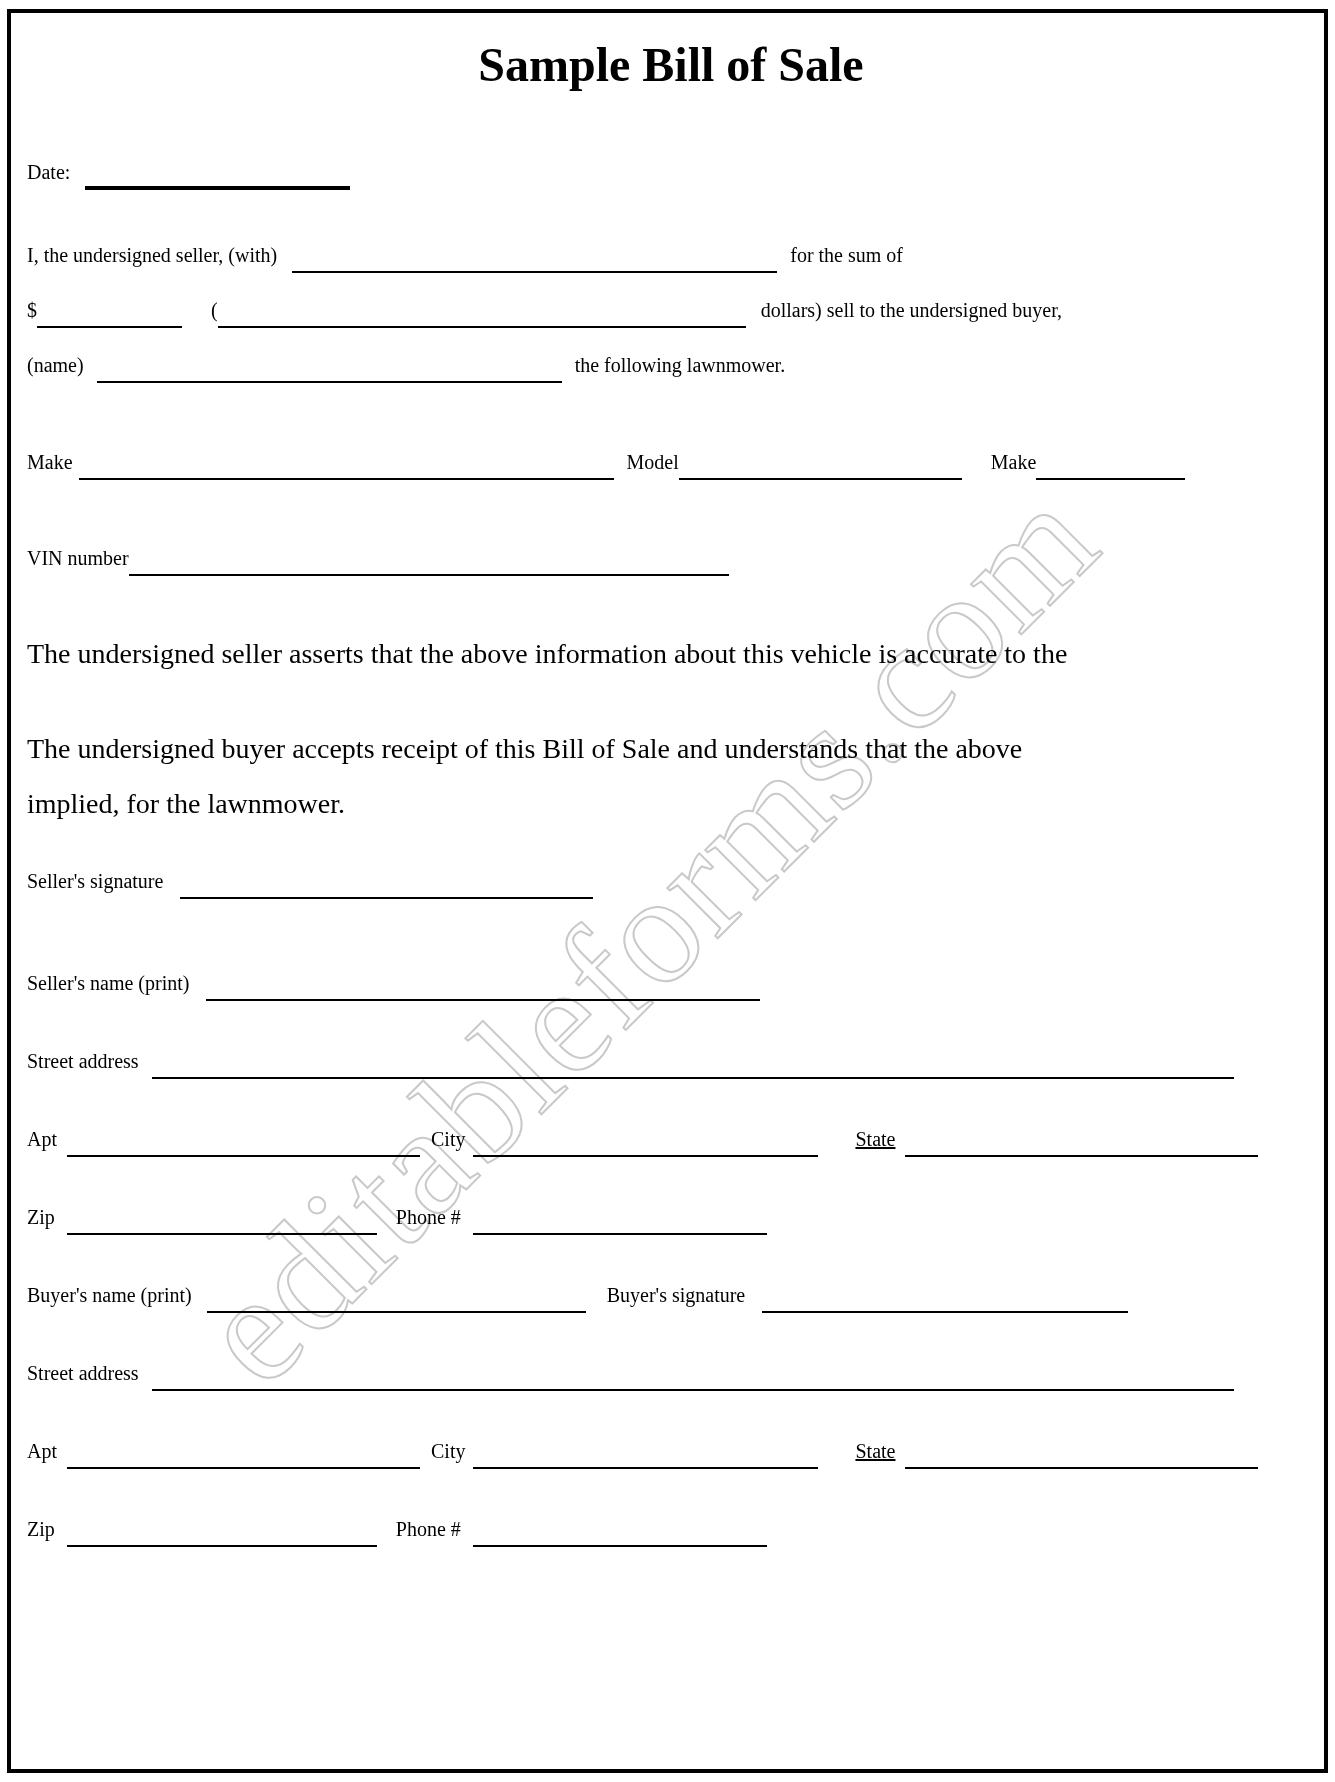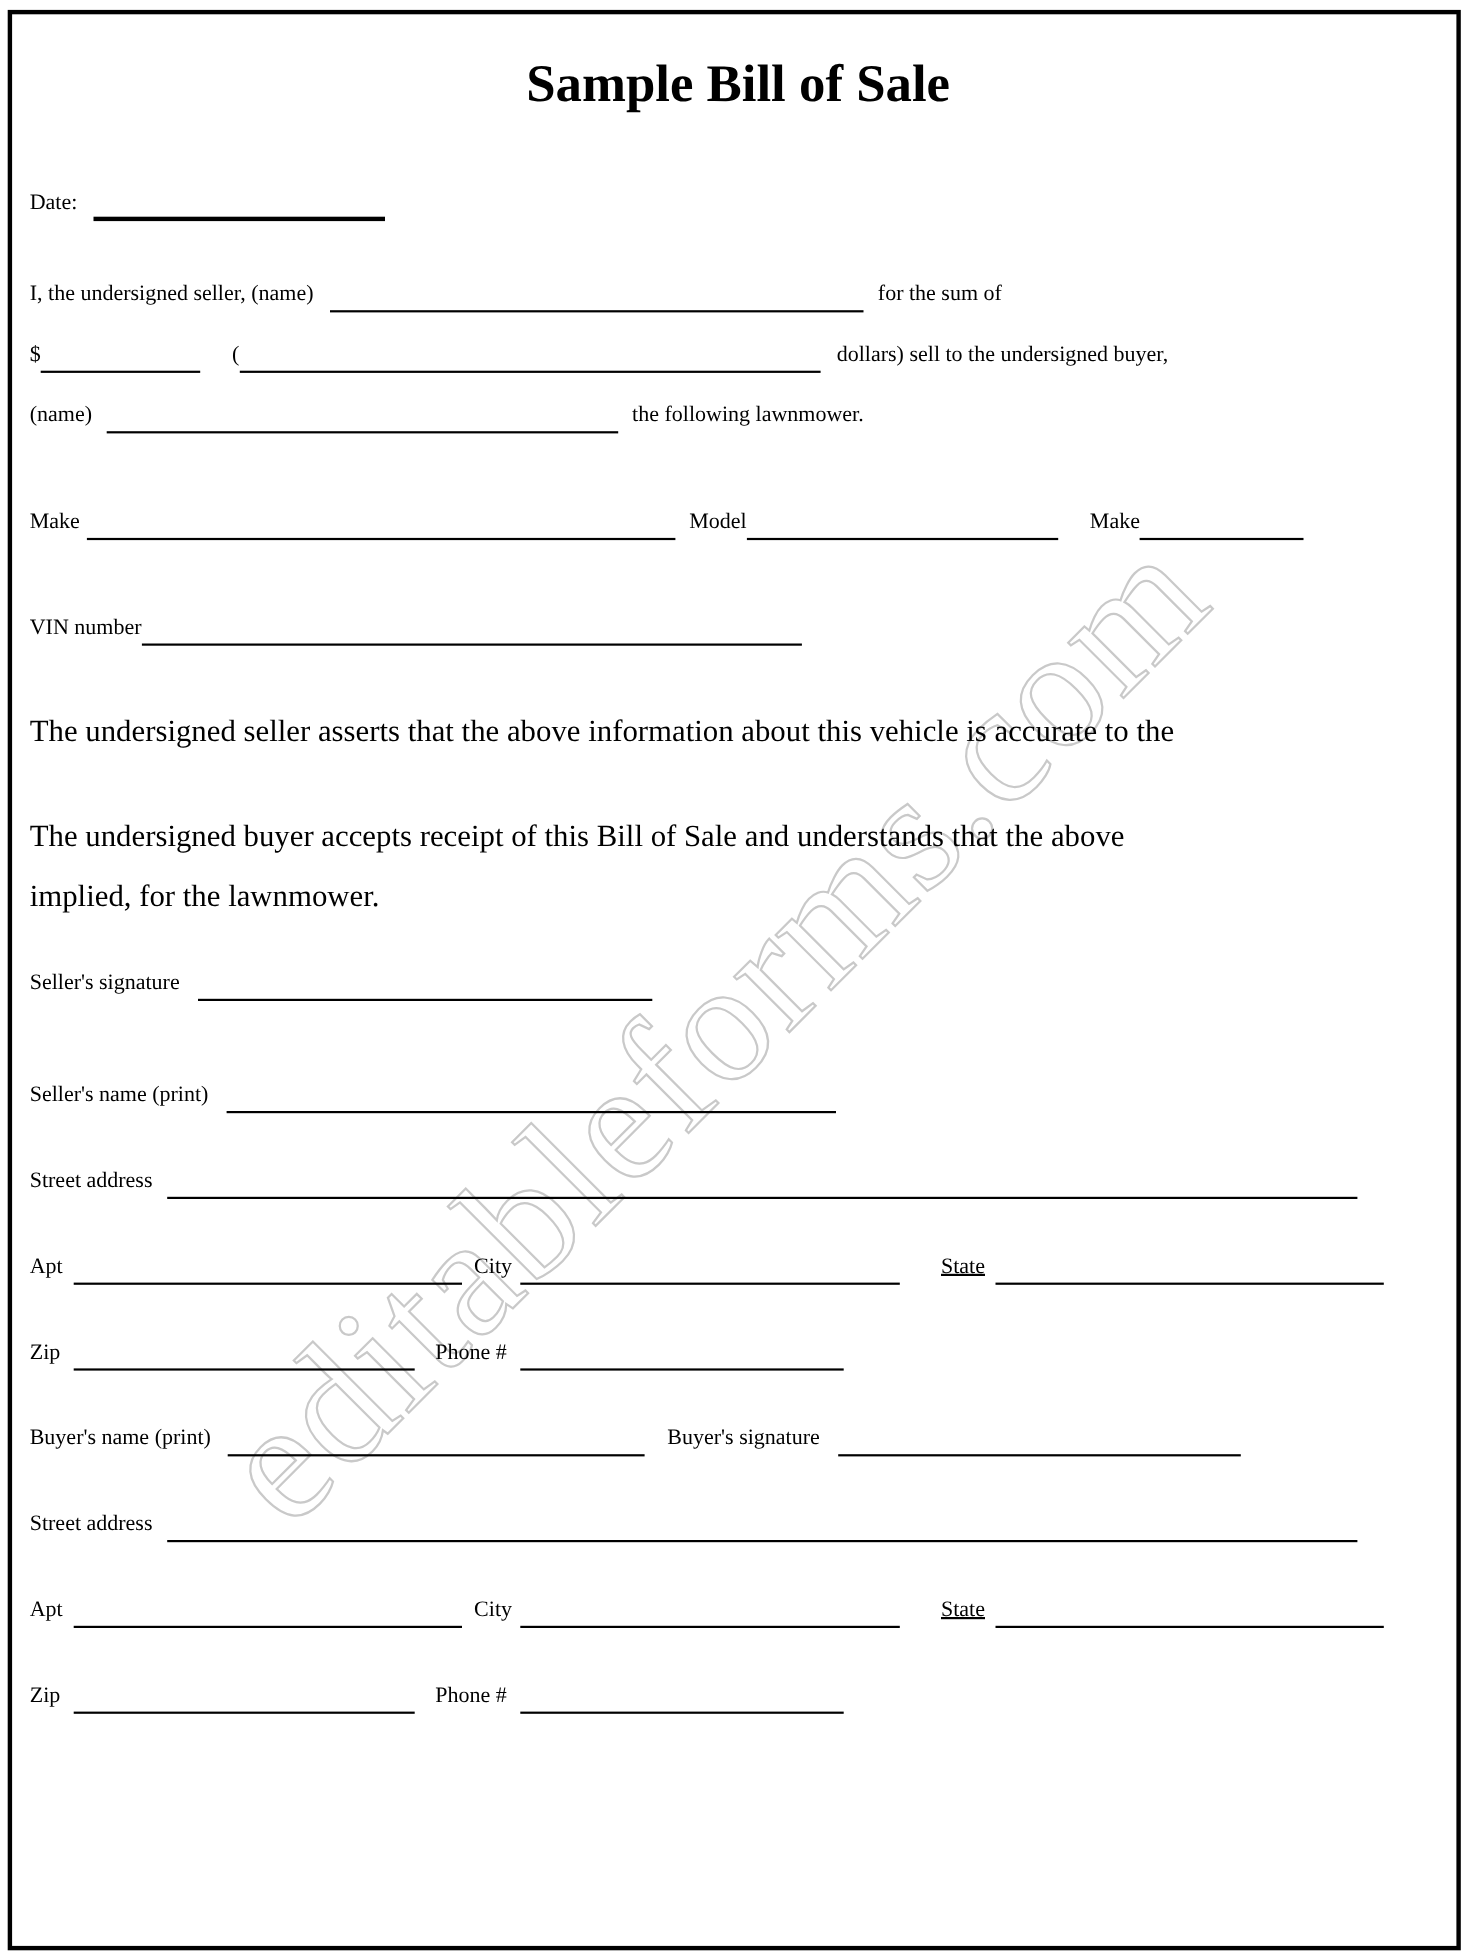--- a/index.html
+++ b/index.html
@@ -26,21 +26,21 @@
     font-size: 155px;
     letter-spacing: 2px;
     white-space: nowrap;
     color: #ffffff;
     -webkit-text-stroke: 2px #c9c9c9;
     z-index: 0;
   }
   .content {
     position: relative;
     z-index: 1;
-    padding: 16px 20px 0 27px;
+    padding: 4px 20px 0 27px;
   }
   .title {
     margin: 33px 0 0 0;
     font-size: 48px;
     line-height: 56px;
     font-weight: bold;
     text-align: center;
     letter-spacing: 0;
   }
   .row {
@@ -84,21 +84,21 @@
 
     <h1 class="title">Sample Bill of Sale</h1>
 
     <div class="row m-date">
       <span>Date:</span>
       <span class="bl thick ml10" style="width:265px"></span>
     </div>
 
     <div class="m-intro">
       <div class="row">
-        <span>I, the undersigned seller, (name)</span>
+        <span>I, the undersigned seller, (with)</span>
         <span class="bl ml10" style="width:485px"></span>
         <span class="ml8">for the sum of</span>
       </div>
       <div class="row">
         <span>$</span><span class="bl" style="width:145px"></span>
         <span class="ml24">(</span><span class="bl" style="width:528px"></span>
         <span class="ml10">dollars) sell to the undersigned buyer,</span>
       </div>
       <div class="row">
         <span>(name)</span>

